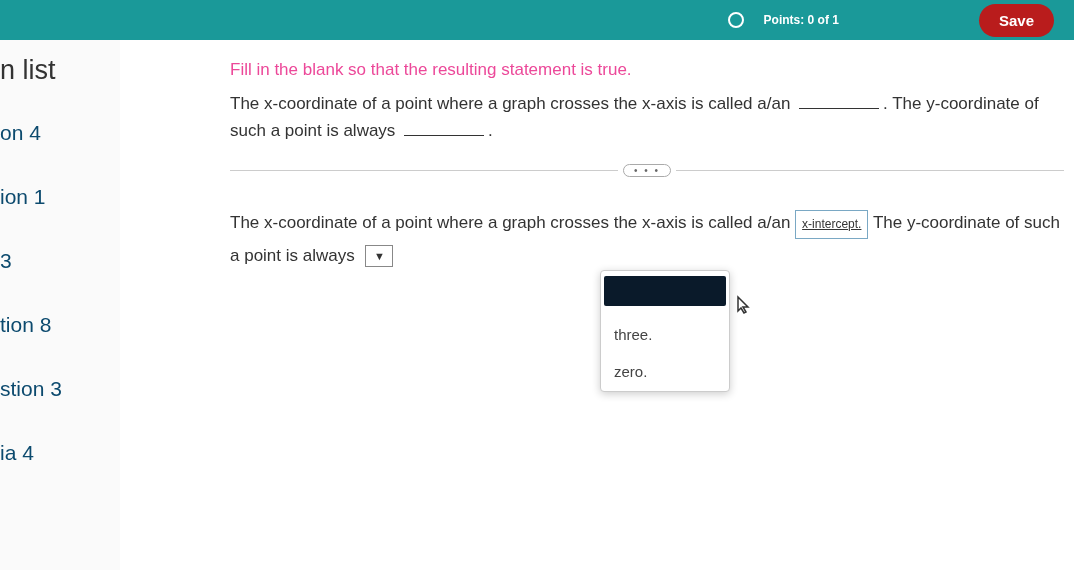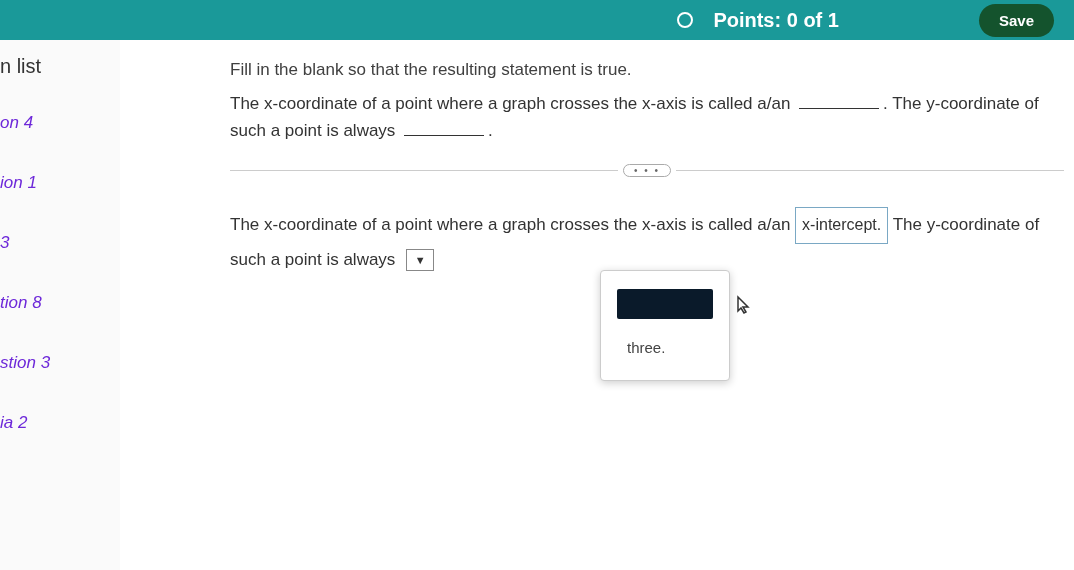--- a/index.html
+++ b/index.html
@@ -18,78 +18,77 @@
       align-items: center;
       justify-content: flex-end;
       padding: 0 20px;
       gap: 140px;
     }
     .points-section {
       display: flex;
       align-items: center;
       gap: 20px;
       color: white;
-      font-size: 20px;
+      font-size: 12px;
       font-weight: bold;
     }
     .points-circle {
       width: 16px;
       height: 16px;
       border: 2px solid white;
       border-radius: 50%;
     }
     .save-button {
-      background: #14532d;
+      background: #b91c1c;
       color: white;
       border: none;
       padding: 8px 20px;
       border-radius: 18px;
       font-size: 15px;
       font-weight: bold;
       cursor: pointer;
     }
     .main-layout {
       display: flex;
       height: calc(100% - 40px);
     }
     .sidebar {
       width: 120px;
       background: #fafafa;
       padding-top: 15px;
     }
     .sidebar-title {
-      font-size: 20px;
+      font-size: 27px;
       color: #333;
       padding: 0 0 15px 0;
     }
     .sidebar-item {
       padding: 20px 0;
-      font-size: 17px;
-      color: #6d28d9;
-      cursor: pointer;
-      font-style: italic;
+      font-size: 21px;
+      color: #0c4a6e;
+      cursor: pointer;
     }
     .collapse-btn {
       position: absolute;
       left: 180px;
       top: 60px;
       font-size: 24px;
       color: #555;
       cursor: pointer;
       font-weight: 300;
     }
     .content {
       flex: 1;
       background: #fff;
       padding: 20px 10px 20px 110px;
       position: relative;
     }
     .instruction {
       font-size: 17px;
-      color: #404040;
+      color: #ec4899;
       margin-bottom: 10px;
     }
     .question-text {
       font-size: 17px;
       color: #333;
       line-height: 1.6;
       margin-bottom: 20px;
     }
     .blank-line {
       display: inline-block;
@@ -118,21 +117,22 @@
     }
     .answer-text {
       font-size: 17px;
       color: #333;
       line-height: 1.9;
     }
     .answer-box {
       display: inline-block;
       border: 1px solid #7aa8c4;
       padding: 2px 6px;
-      font-size: 16px;
+      font-size: 12px;
+      text-decoration: underline;
     }
     .dropdown-trigger {
       display: inline-block;
       border: 1px solid #888;
       width: 28px;
       height: 22px;
       vertical-align: middle;
       text-align: center;
       font-size: 11px;
       line-height: 20px;
@@ -142,21 +142,21 @@
     }
     .dropdown-menu {
       position: absolute;
       left: 480px;
       top: 230px;
       width: 130px;
       background: #fff;
       border: 1px solid #ccc;
       box-shadow: 0 2px 8px rgba(0,0,0,0.2);
       border-radius: 4px;
-      padding: 14px;
+      padding: 1px;
     }
     .dropdown-selected {
       background: #0a1a2a;
       height: 30px;
       margin: 4px 2px 10px 2px;
       border-radius: 2px;
     }
     .dropdown-option {
       padding: 10px 12px;
       font-size: 15px;
@@ -207,21 +207,21 @@
 </div>
 
 <div class="main-layout">
   <div class="sidebar">
     <div class="sidebar-title">n list</div>
     <div class="sidebar-item">on 4</div>
     <div class="sidebar-item">ion 1</div>
     <div class="sidebar-item">3</div>
     <div class="sidebar-item">tion 8</div>
     <div class="sidebar-item">stion 3</div>
-    <div class="sidebar-item">ia 2</div>
+    <div class="sidebar-item">ia 4</div>
   </div>
 
   <div class="collapse-btn">
     <svg width="24" height="24" viewBox="0 0 24 24" fill="none" stroke="#555" stroke-width="2">
       <line x1="4" y1="4" x2="4" y2="20"></line>
       <polyline points="16,6 8,12 16,18"></polyline>
     </svg>
   </div>
 
   <div class="scroll-arrow">▲</div>
@@ -246,20 +246,21 @@
     <div class="answer-text">
       <span>The x-coordinate of a point where a graph crosses the x-axis is called a/an</span>
       <span class="answer-box">x-intercept.</span>
       <span>The y-coordinate of such a point is always</span>
       <span class="dropdown-trigger">▼</span>
     </div>
 
     <div class="dropdown-menu">
       <div class="dropdown-selected"></div>
       <div class="dropdown-option">three.</div>
+      <div class="dropdown-option">zero.</div>
     </div>
 
     <div class="cursor-icon">
       <svg width="16" height="20" viewBox="0 0 16 20" fill="none" stroke="#333" stroke-width="1.5">
         <path d="M2 2 L2 16 L5 13 L8 18 L10 17 L7 12 L12 12 Z" fill="white"></path>
       </svg>
     </div>
   </div>
 </div>
 

